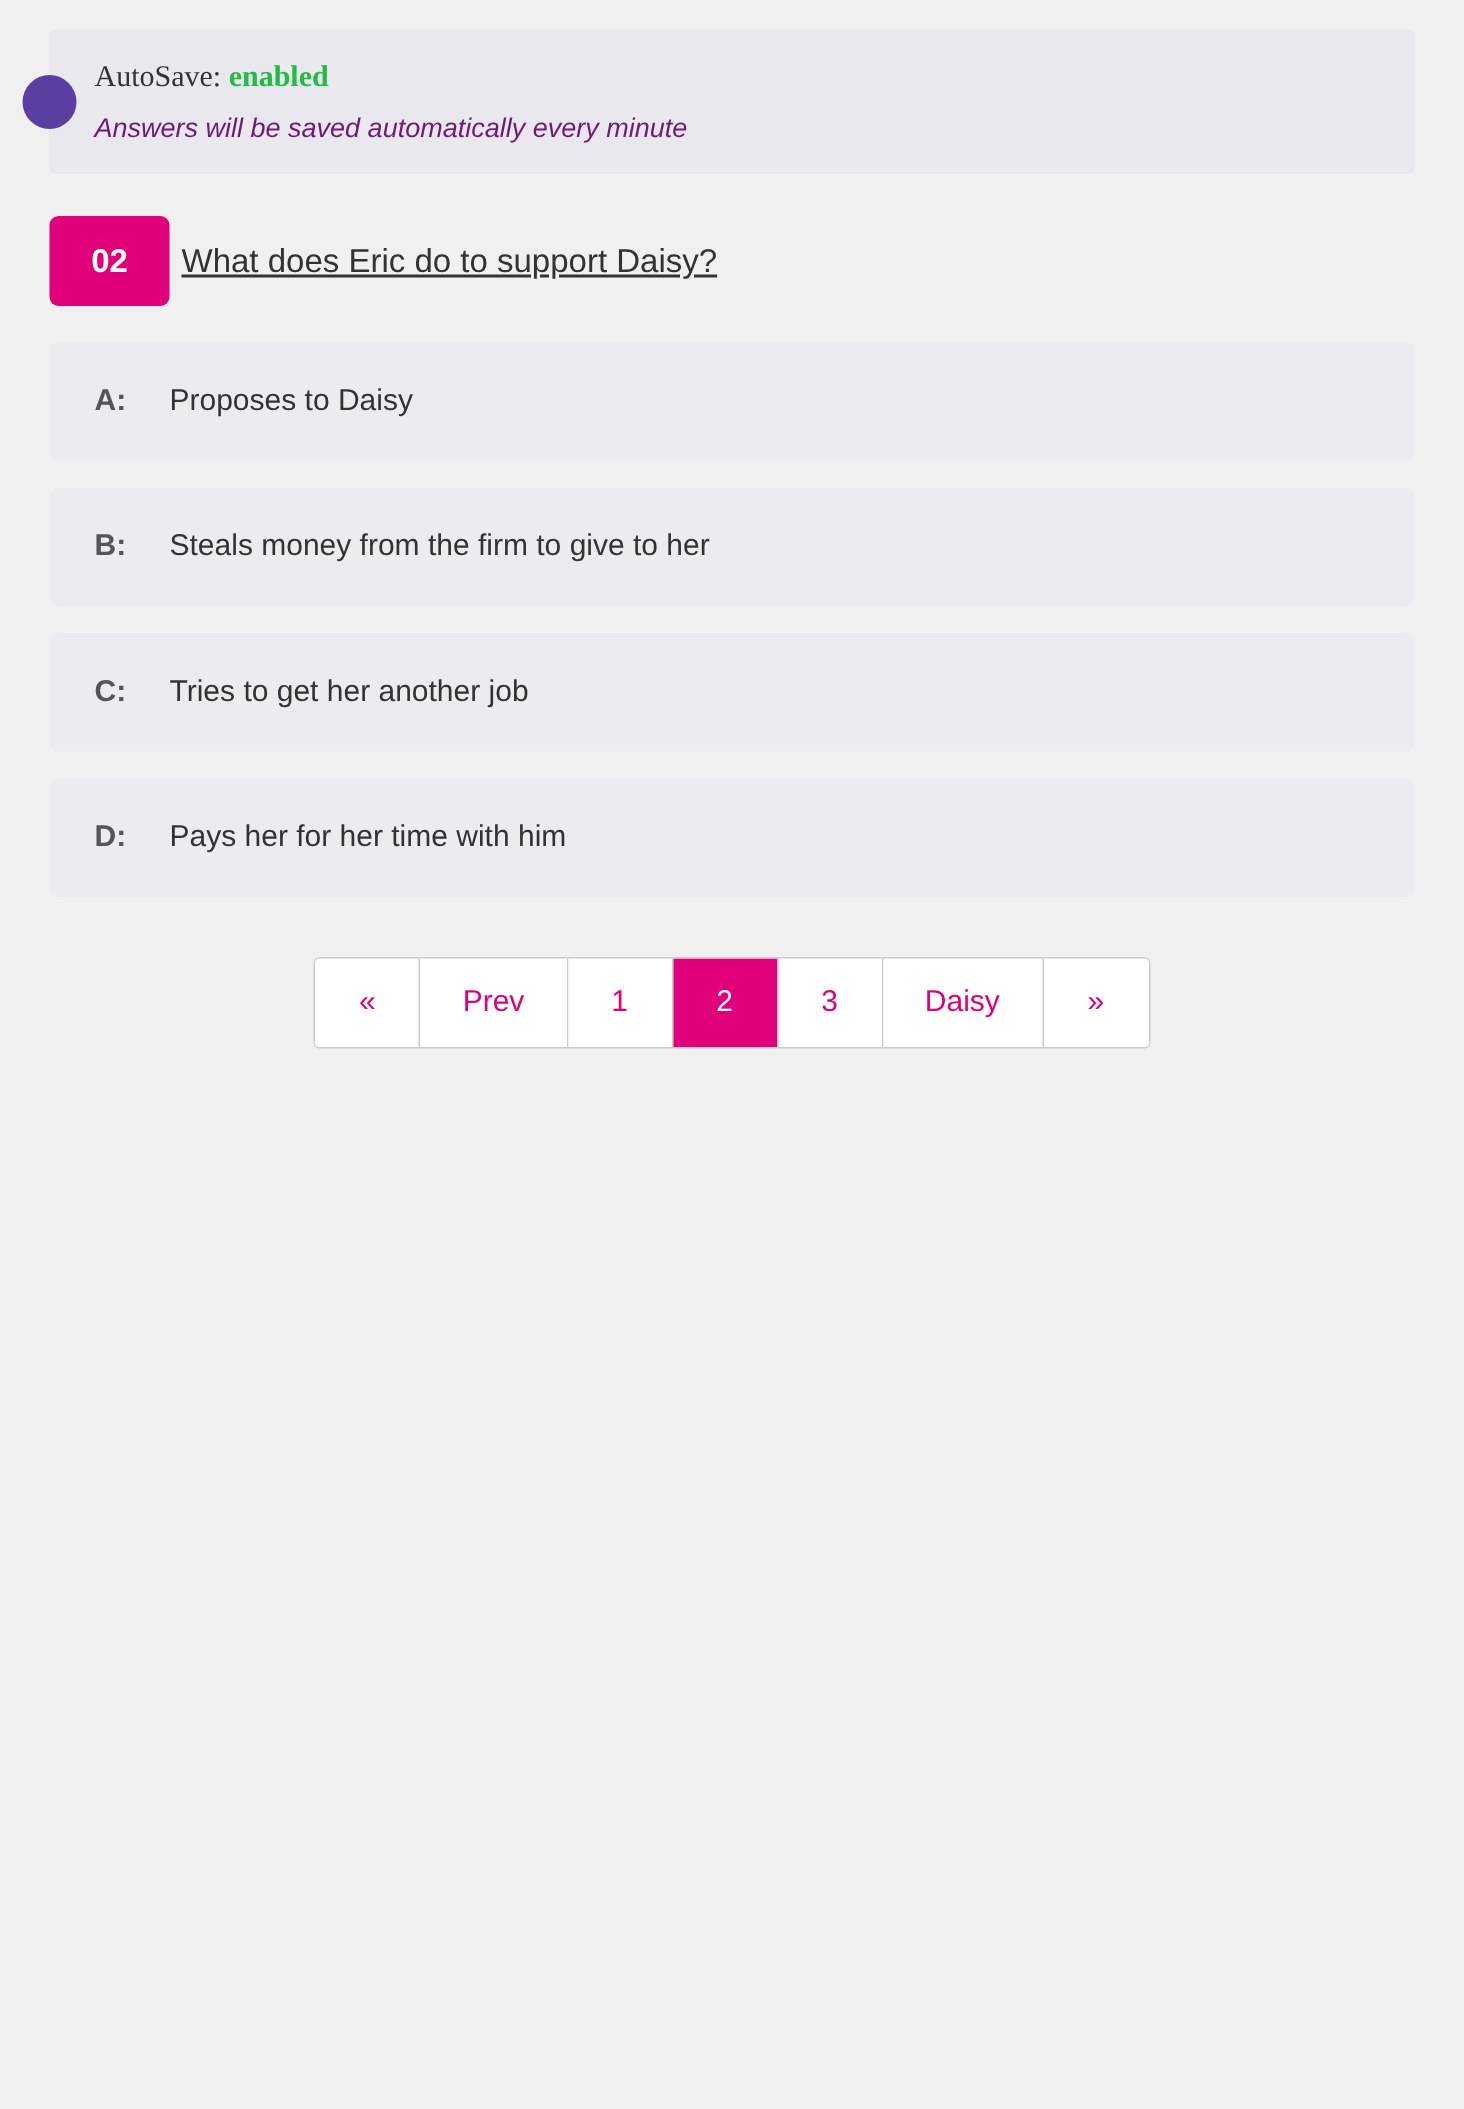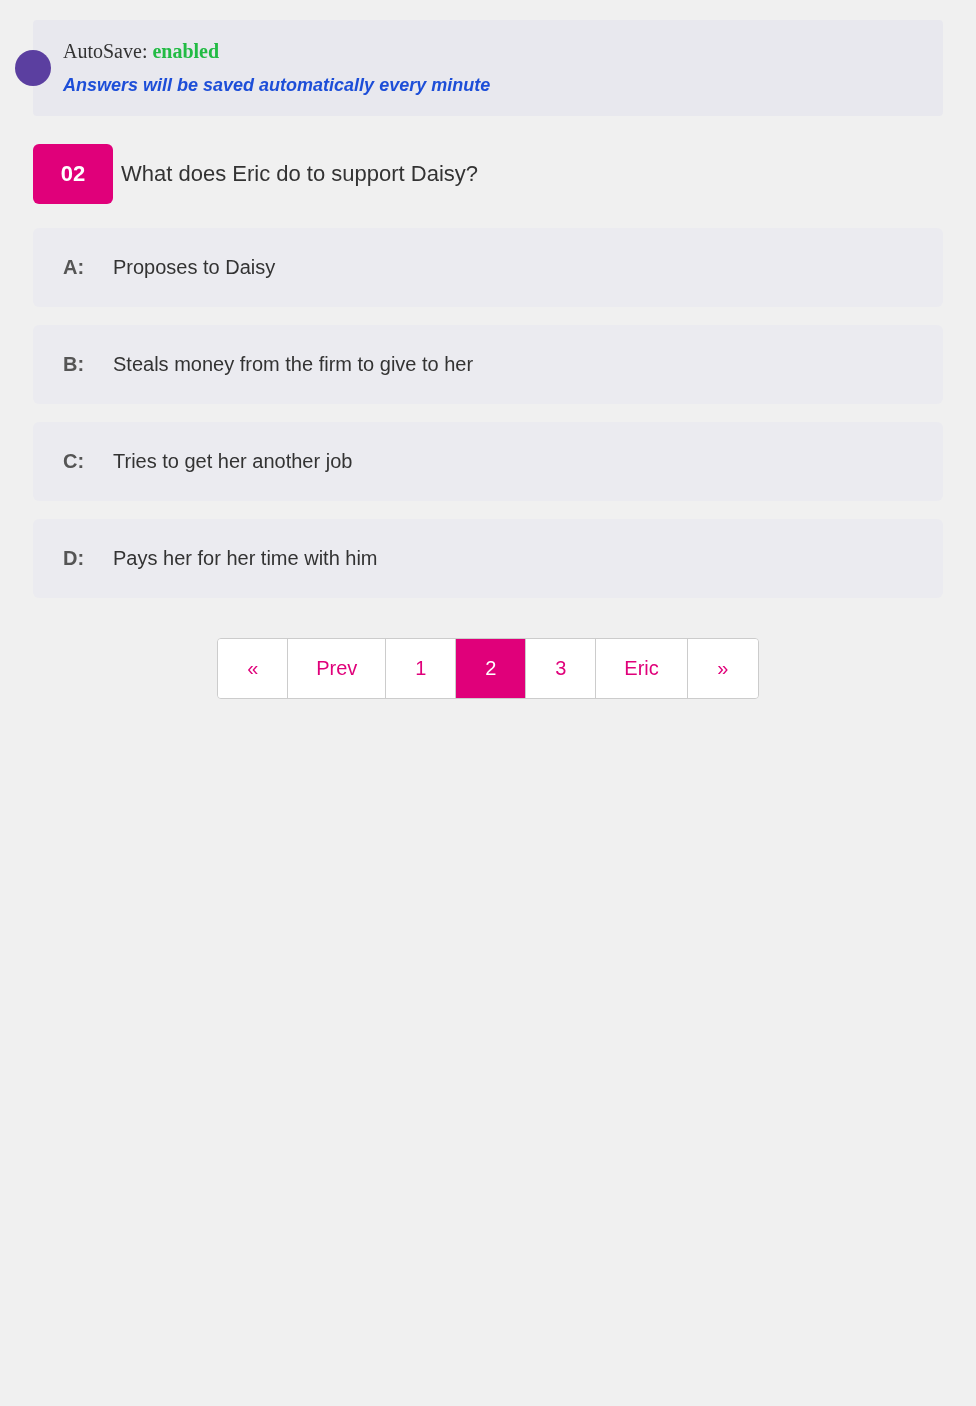--- a/index.html
+++ b/index.html
@@ -54,22 +54,21 @@
     }
 
     .autosave-status {
       color: #22bb44;
       font-weight: bold;
     }
 
     .autosave-subtitle {
       font-style: italic;
       font-size: 18px;
-      color: #1d4ed8;
-      font-weight: bold;
+      color: #701a75;
     }
 
     
     .question-header {
       display: flex;
       align-items: center;
       gap: 8px;
       margin-bottom: 24px;
     }
 
@@ -83,20 +82,21 @@
       display: flex;
       align-items: center;
       justify-content: center;
       border-radius: 6px;
       flex-shrink: 0;
     }
 
     .question-text {
       font-size: 22px;
       color: #333;
+      text-decoration: underline;
     }
 
     
     .answer-option {
       background-color: #ebebf0;
       border-radius: 6px;
       padding: 28px 30px;
       margin-bottom: 18px;
       font-size: 20px;
       color: #333;
@@ -190,17 +190,17 @@
     </div>
 
   </div>
 
   <div class="pagination">
     <div class="pagination-item">«</div>
     <div class="pagination-item">Prev</div>
     <div class="pagination-item">1</div>
     <div class="pagination-item active">2</div>
     <div class="pagination-item">3</div>
-    <div class="pagination-item">Eric</div>
+    <div class="pagination-item">Daisy</div>
     <div class="pagination-item">»</div>
   </div>
 
 </div>
 
 </body></html>

